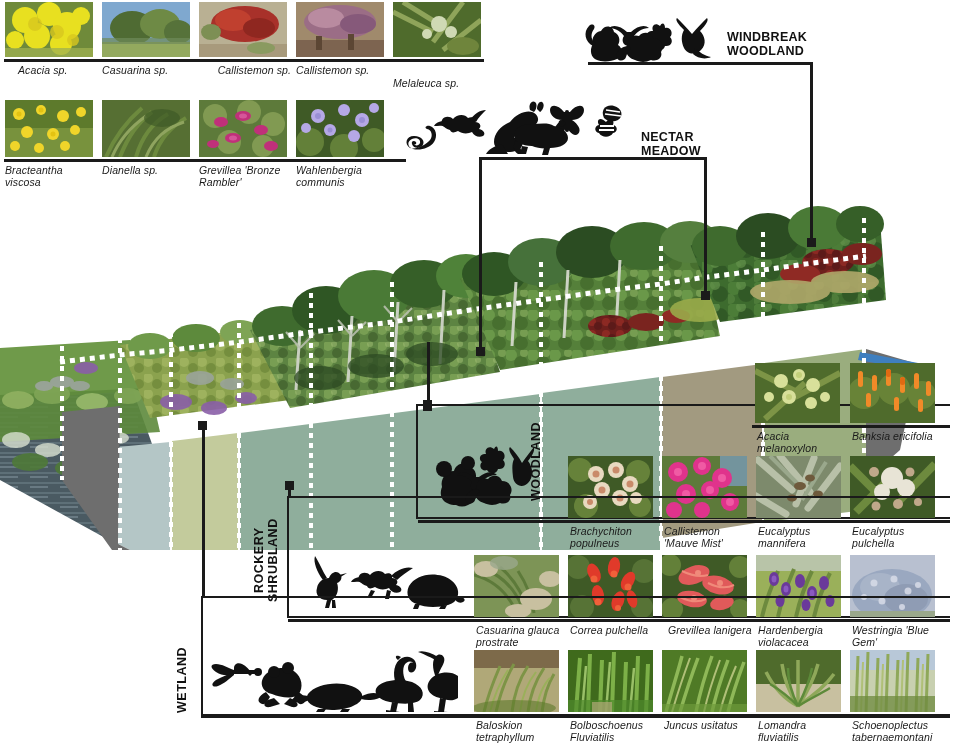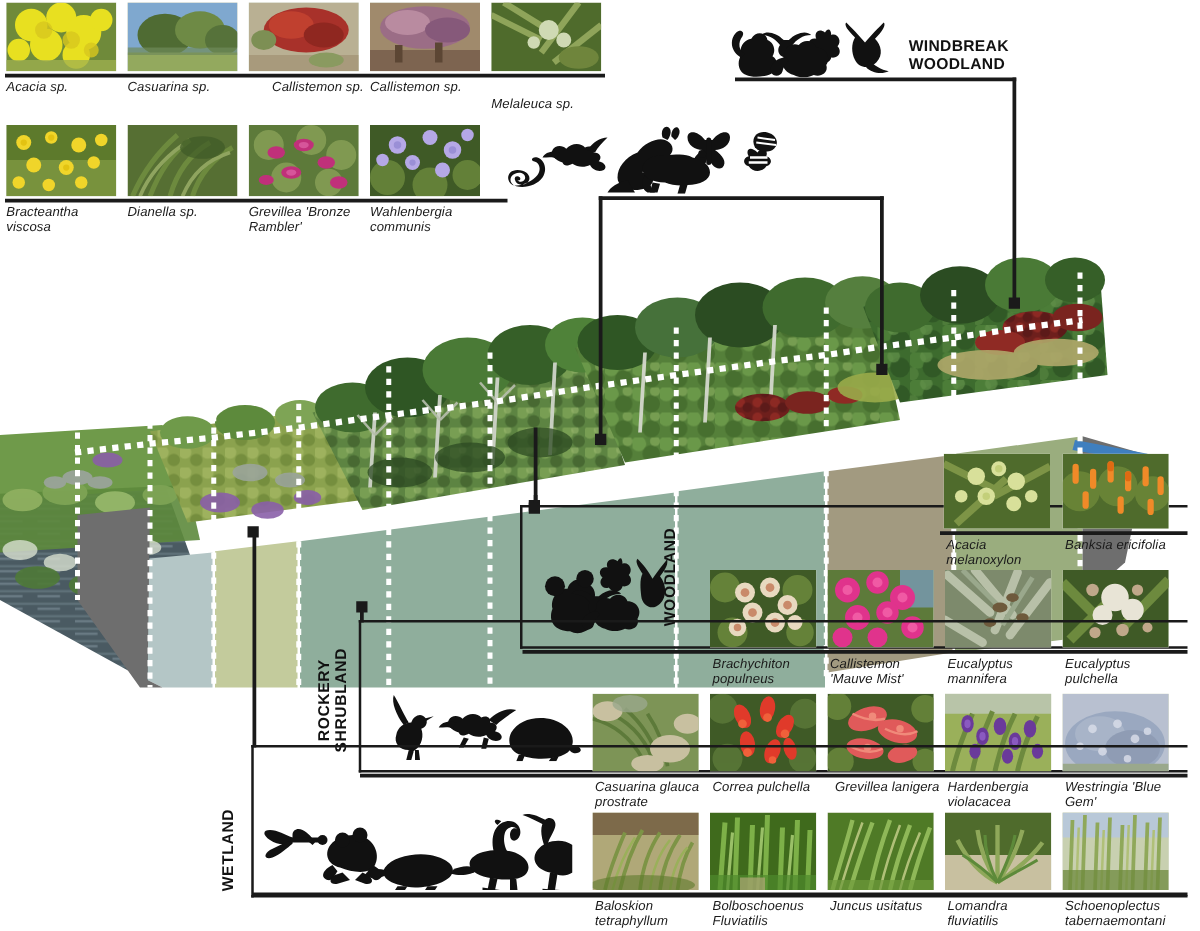--- a/index.html
+++ b/index.html
@@ -347,21 +347,21 @@
           <circle cx="46" cy="22" r="8"></circle>
           <circle cx="58" cy="30" r="6"></circle>
           <circle cx="34" cy="32" r="5"></circle>
         </g>
       <ellipse cx="70" cy="44" rx="16" ry="9" fill="#6f853c"></ellipse>
     </svg>
   </div>
 
   <div class="rule" style="left:4px;top:59px;width:480px;height:3px;"></div>
 
-  <div class="cap" style="left:5px;top:65px;width:92px;">Acacia sp.</div>
+  <div class="cap" style="left:18px;top:65px;width:92px;">Acacia sp.</div>
   <div class="cap" style="left:102px;top:65px;width:92px;">Casuarina sp.</div>
   <div class="cap" style="left:199px;top:65px;width:92px;text-align:right;">Callistemon sp.</div>
   <div class="cap" style="left:296px;top:65px;width:80px;">Callistemon sp.</div>
   <div class="cap" style="left:393px;top:78px;width:92px;">Melaleuca sp.</div>
 
   <div class="tile" style="left:5px;top:100px;width:88px;height:57px;">
     <svg class="ph" viewBox="0 0 88 57" preserveAspectRatio="none">
       <rect width="88" height="57" fill="#5d7a2c"></rect>
       <rect y="28" width="88" height="29" fill="#8aa24a" opacity=".6"></rect>
       <g fill="#f0d52a">
@@ -511,20 +511,22 @@
             <path d="M195,30 L210,30"></path>
         </g>
         <path d="M200,18 C196,10 202,4 210,6 C218,8 220,16 214,20 C210,22 204,22 200,18 Z"></path>
         <g stroke="#fff" stroke-width="1.6">
             <path d="M202,10 L216,12"></path>
             <path d="M201,14 L217,16"></path>
           </g>
       </g>
     </svg>
   </div>
+  <div class="hlabel" style="left:641px;top:131px;width:110px;">NECTAR
+MEADOW</div>
 
   <div class="rule" style="left:479px;top:157px;width:228px;height:3px;"></div>
   <div class="leader" style="left:479px;top:157px;width:3px;height:195px;"></div>
   <div class="dot" style="left:476px;top:347px;"></div>
   <div class="leader" style="left:704px;top:157px;width:3px;height:140px;"></div>
   <div class="dot" style="left:701px;top:291px;"></div>
 
   <div class="frame" style="left:416px;top:404px;width:534px;height:115px;border-right:none;"></div>
   <div class="leader" style="left:428px;top:404px;width:3px;height:0;"></div>
   <div class="leader" style="left:428px;top:404px;width:3px;height:0;"></div>

